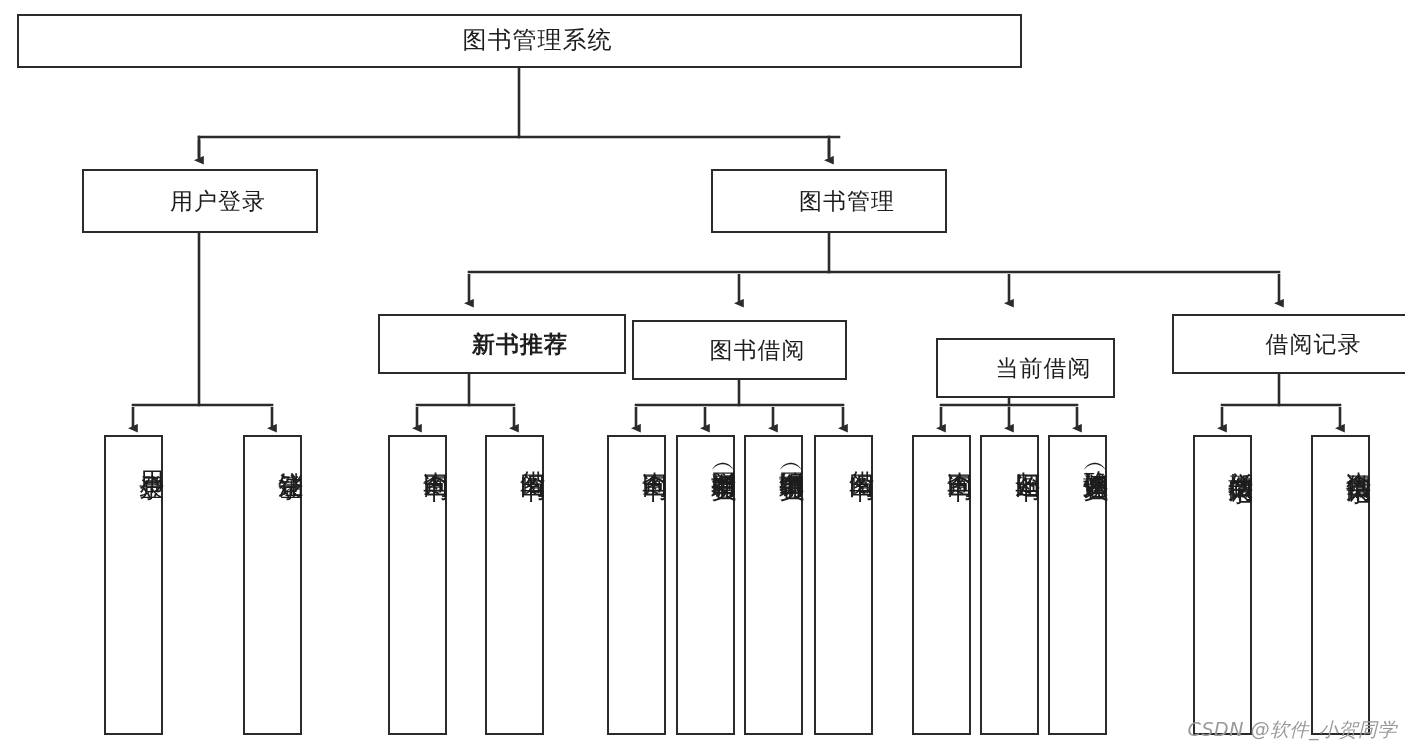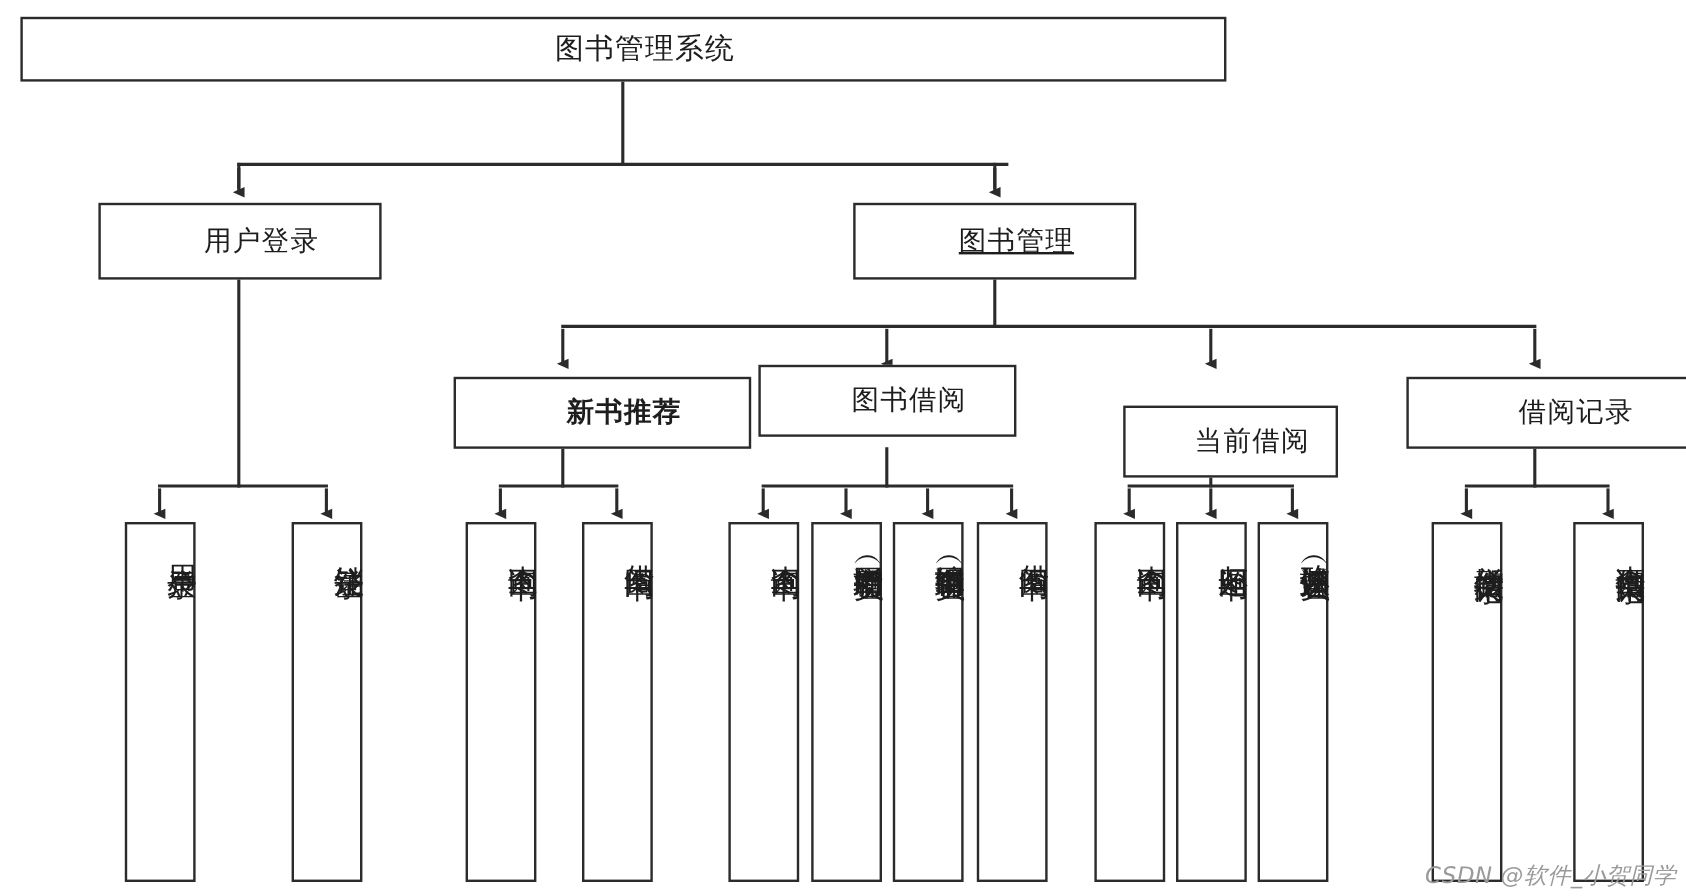--- a/index.html
+++ b/index.html
@@ -156,28 +156,28 @@
     </g>
   </svg>
 
   <div class="node h root" style="left:17px;top:14px;width:1005px;height:54px;">
     <span class="lbl">图书管理系统</span>
   </div>
 
   <div class="node h" style="left:82px;top:169px;width:236px;height:64px;">
     <span class="lbl">用户登录</span>
   </div>
-  <div class="node h" style="left:711px;top:169px;width:236px;height:64px;text-decoration:underline;">
+  <div class="node h" style="left:711px;top:169px;width:236px;height:64px;">
     <span class="lbl">图书管理</span>
   </div>
 
   <div class="node h" style="left:378px;top:314px;width:248px;height:60px;font-weight:bold;">
     <span class="lbl">新书推荐</span>
   </div>
-  <div class="node h" style="left:632px;top:304px;width:215px;height:60px;">
+  <div class="node h" style="left:632px;top:320px;width:215px;height:60px;">
     <span class="lbl">图书借阅</span>
   </div>
   <div class="node h" style="left:936px;top:314px;width:179px;height:60px;margin-top:24px;">
     <span class="lbl">当前借阅</span>
   </div>
   <div class="node h" style="left:1172px;top:314px;width:247px;height:60px;">
     <span class="lbl">借阅记录</span>
   </div>
 
   <div class="node v" style="left:104px;top:435px;width:59px;height:300px;">

